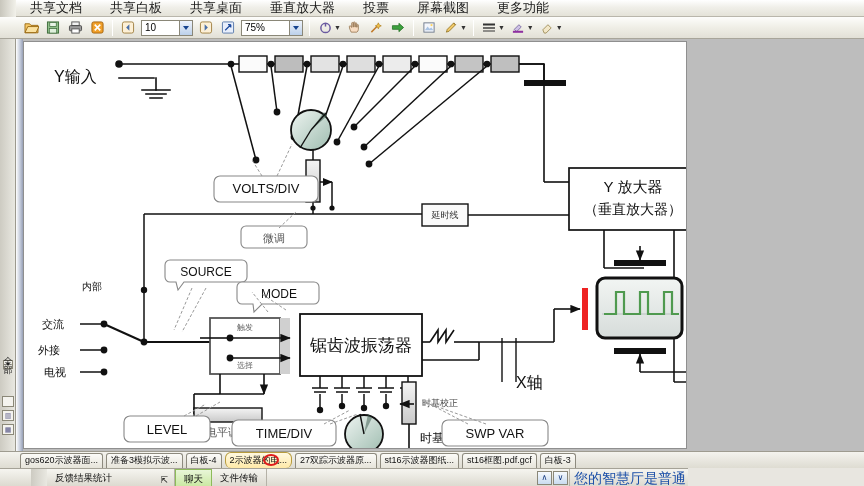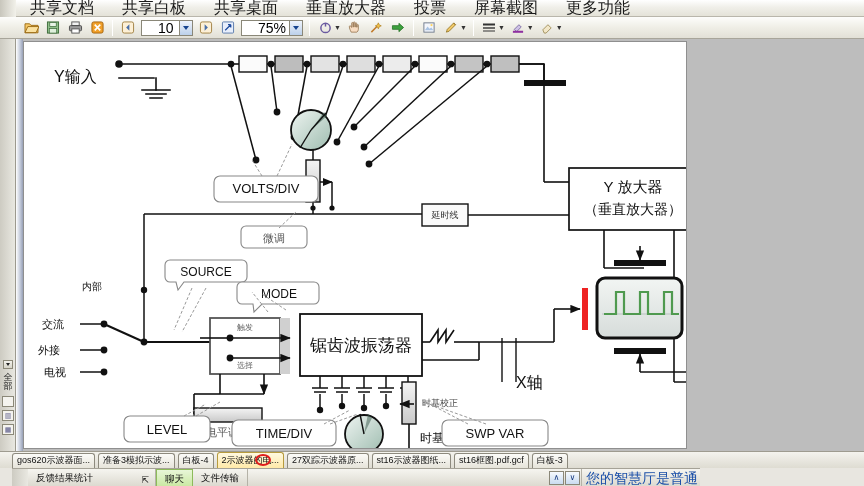--- a/index.html
+++ b/index.html
@@ -19,42 +19,42 @@
   
   .menubar {
     position: absolute; top: 0; left: 0; width: 864px; height: 17px;
     background: linear-gradient(#ffffff, #f0efe9 45%, #e4e2d8);
     border-bottom: 1px solid #b9b6ab;
     display: flex; align-items: center;
   }
   .menubar .mleft { width: 16px; height: 17px;
     background: linear-gradient(90deg,#c8c6bc,#f2f1ea); }
   .menu-item {
-    font-size: 16px; color: #1a1a1a; padding: 0 14px;
+    font-size: 13px; color: #1a1a1a; padding: 0 14px;
     line-height: 16px; white-space: nowrap; cursor: default;
   }
 
   
   .toolbar {
     position: absolute; top: 17px; left: 0; width: 864px; height: 22px;
     background: linear-gradient(#fdfdfb, #efeee6 50%, #e2e0d6);
     border-bottom: 1px solid #a8a59a;
     display: flex; align-items: center; padding-left: 20px;
   }
   .tb-btn {
     width: 20px; height: 19px; margin: 0 1px;
     display: flex; align-items: center; justify-content: center;
     font-size: 12px; border: 1px solid transparent; border-radius: 2px;
   }
   .tb-sep { width:1px; height:16px; background:#b5b2a7; margin:0 4px;
             border-right:1px solid #fff; }
   .tb-combo {
     height: 16px; border: 1px solid #8a8778; background: #fff;
-    display: flex; align-items: center; font-size: 14px; color:#000;
-    padding-left: 16px; margin: 0 2px; position: relative;
+    display: flex; align-items: center; font-size: 10px; color:#000;
+    padding-left: 3px; margin: 0 2px; position: relative;
   }
   .tb-combo .cbtxt { flex:1; }
   .tb-combo .arrowbox {
     width: 13px; height: 14px; background: linear-gradient(#eef3fb,#bcd0ea);
     border-left: 1px solid #8a8778;
     display:flex; align-items:center; justify-content:center;
   }
   .tb-combo .arrowbox::after {
     content:""; width:0;height:0;
     border-left:3px solid transparent; border-right:3px solid transparent;
@@ -63,21 +63,21 @@
   .tb-arrow { font-size:7px; color:#333; margin-left:-2px; margin-right:2px; }
 
   
   .leftstrip {
     position:absolute; top:39px; left:0; width:16px; height:412px;
     background: linear-gradient(90deg,#cdcbc2,#e9e8e1);
     border-right:1px solid #9c998e;
   }
   .leftstrip .lbl {
     font-size:9px; color:#222; writing-mode:horizontal-tb;
-    position:absolute; bottom:60px; left:0; width:16px; text-align:center;
+    position:absolute; bottom:76px; left:0; width:16px; text-align:center;
     line-height:9px;
   }
   .leftstrip .minibox {
     position:absolute; left:2px; width:12px; height:11px;
     border:1px solid #8b8878; background:#f4f3ee;
   }
   .leftstrip .dropcap {
     position:absolute; left:3px; bottom:82px; width:10px; height:9px;
     background:linear-gradient(#f3f2ec,#d6d4c8); border:1px solid #8b8878;
     display:flex;align-items:center;justify-content:center;
@@ -102,46 +102,46 @@
     background:#ffffff; border:1px solid #8f8f8f;
     overflow:hidden;
   }
   .diagram { position:absolute; top:0; left:0; width:664px; height:408px; }
 
   
   .tabbar {
     position:absolute; top:451px; left:0; width:864px; height:17px;
     background: linear-gradient(#f4f3ee,#dedcd2);
     border-top:1px solid #9e9b90;
-    display:flex; align-items:flex-end; padding-left:12px;
+    display:flex; align-items:flex-end; padding-left:20px;
   }
   .tab {
     height:15px; border:1px solid #8d8a7e; border-bottom:none;
     border-radius: 3px 3px 0 0;
     background: linear-gradient(#fbfbf8,#e6e4da);
     font-size:9px; color:#111; line-height:13px;
     padding:0 4px; margin-right:3px; white-space:nowrap;
     max-width:104px; overflow:hidden; text-overflow:ellipsis;
     position:relative;
   }
   .tab.active {
     background: linear-gradient(#fff9e0,#ffe9a8);
-    border-color:#b79b3d; z-index:2; height:16px; line-height:14px;
+    border-color:#b79b3d; z-index:2; height:16px; line-height:14px;border-radius:6px;
   }
   .tab .redcircle {
     position:absolute; right:12px; top:1px; width:16px; height:12px;
     border:2px solid #e01c1c; border-radius:50%;
   }
 
   
   .statusbar {
-    position:absolute; top:468px; left:12px; width:688px; height:18px;
+    position:absolute; top:468px; left:0; width:688px; height:18px;
     background: linear-gradient(#f6f5f0,#dcdad0);
     border-top:1px solid #a5a297;
-    display:flex; align-items:center;
+    display:flex; align-items:center;padding-left:31px;
   }
   .sb-left { width:16px;height:18px;
     background:linear-gradient(90deg,#cdcbc2,#e9e8e1); }
   .sb-tab {
     font-size:9.5px; color:#111; padding:0 8px; line-height:17px;
     border-right:1px solid #b5b2a7; height:17px;
   }
   .sb-tab.feedback { min-width:128px; position:relative; }
   .sb-tab.feedback .pin { position:absolute; right:6px; top:3px; font-size:9px; }
   .sb-tab.chat {

